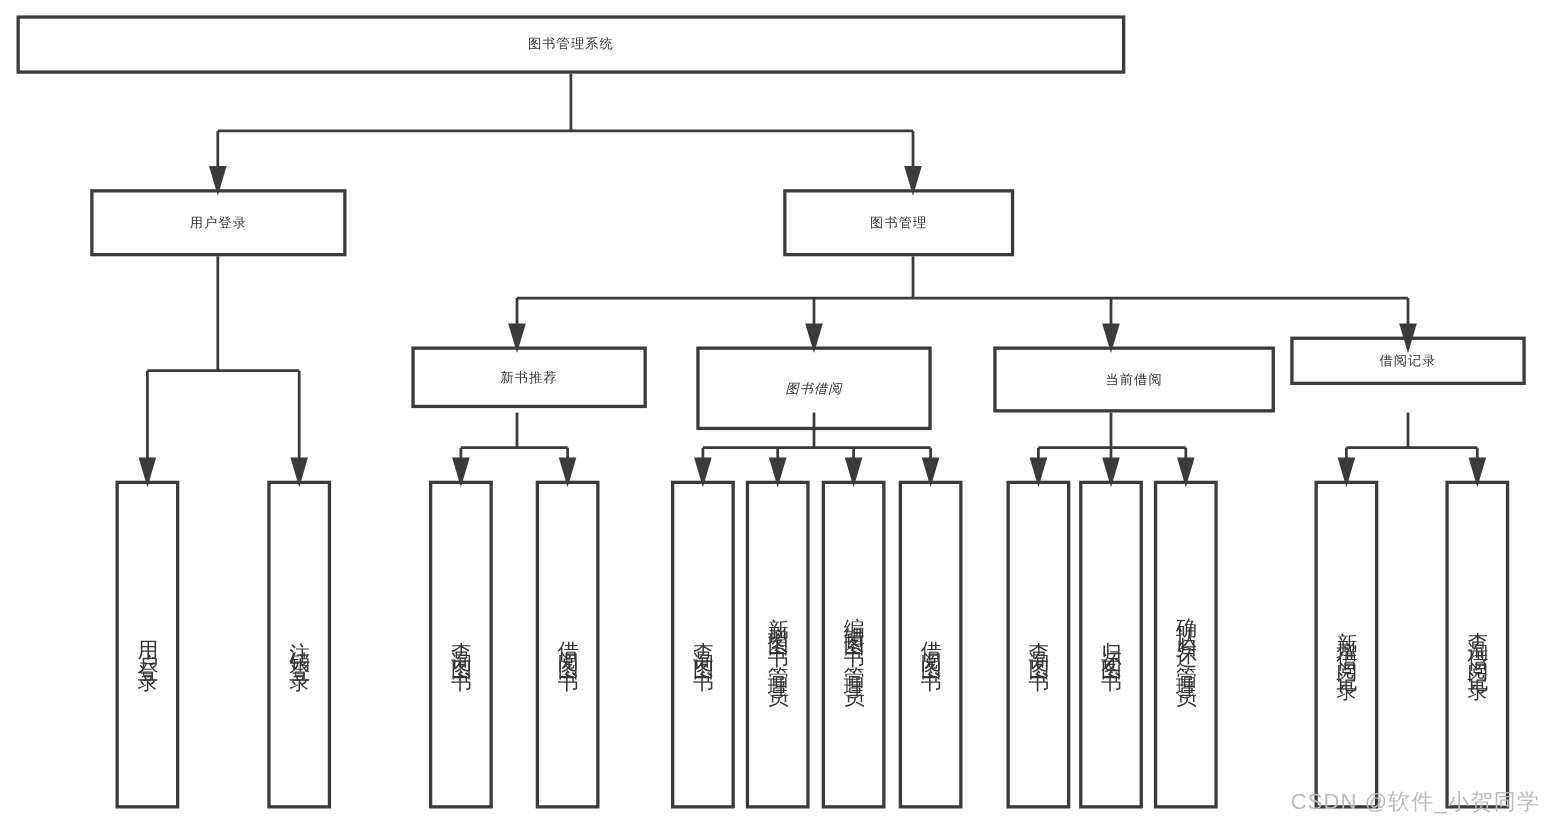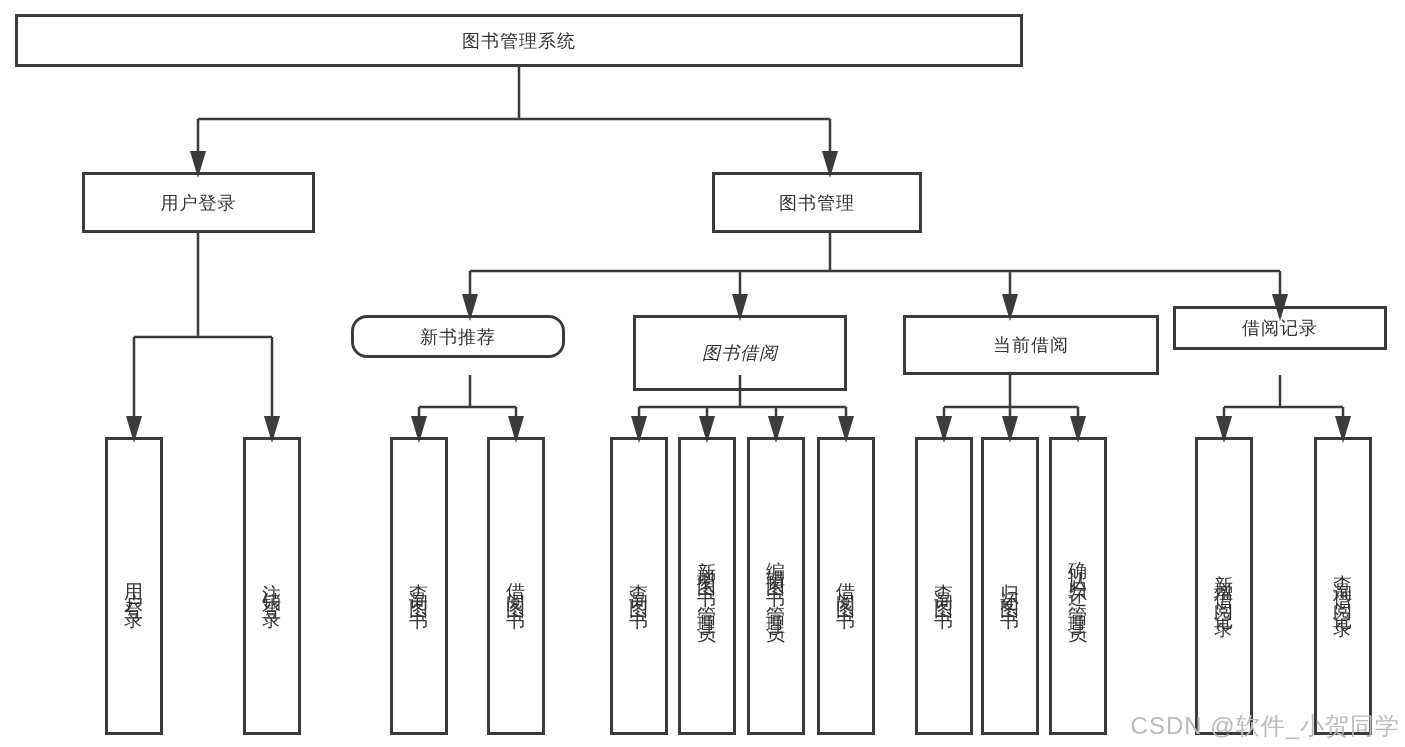--- a/index.html
+++ b/index.html
@@ -22,38 +22,38 @@
     position: absolute;
     background: #ffffff;
     border: 3px solid #3b3b3b;
     display: flex;
     align-items: center;
     justify-content: center;
     color: #333333;
     z-index: 2;
   }
   .hlabel {
-    font-size: 18px;
+    font-size: 12px;
     letter-spacing: 1px;
     white-space: nowrap;
   }
   .vlabel {
     writing-mode: vertical-rl;
     text-orientation: mixed;
     font-size: 19px;
     letter-spacing: 9px;
     line-height: 1;
     white-space: nowrap;
   }
   .watermark {
     position: absolute;
     right: 5px;
     bottom: 5px;
     z-index: 4;
-    font-size: 24px;
+    font-size: 20px;
     letter-spacing: 1px;
     color: #bbbbbb;
     white-space: nowrap;
   }
 </style>
 </head>
 <body>
 
 <div class="canvas">
 
@@ -94,21 +94,21 @@
     <span class="hlabel">图书管理系统</span>
   </div>
 
   <div class="box" style="left:82px; top:172px; width:233px; height:61px;">
     <span class="hlabel">用户登录</span>
   </div>
   <div class="box" style="left:712px; top:172px; width:210px; height:61px;">
     <span class="hlabel">图书管理</span>
   </div>
 
-  <div class="box" style="left:351px; top:315px; width:214px; height:43px;border-radius:16px;">
+  <div class="box" style="left:374px; top:315px; width:214px; height:56px;">
     <span class="hlabel">新书推荐</span>
   </div>
   <div class="box" style="left:633px; top:315px; width:214px; height:76px;font-style:italic;">
     <span class="hlabel">图书借阅</span>
   </div>
   <div class="box" style="left:903px; top:315px; width:256px; height:60px;">
     <span class="hlabel">当前借阅</span>
   </div>
   <div class="box" style="left:1173px; top:306px; width:214px; height:44px;">
     <span class="hlabel">借阅记录</span>

